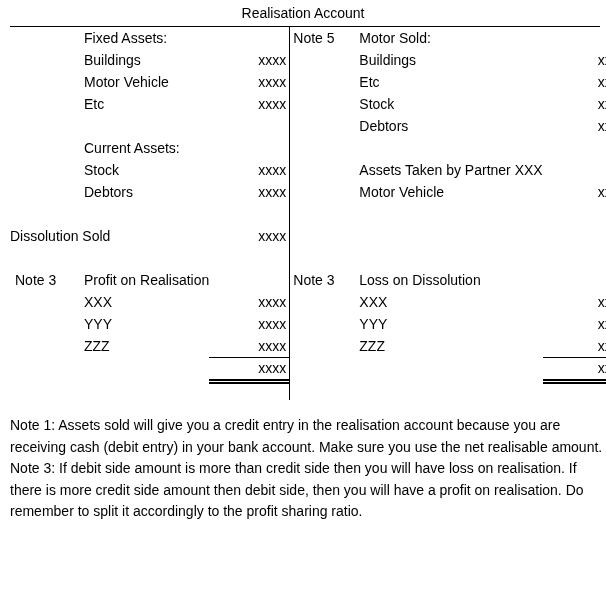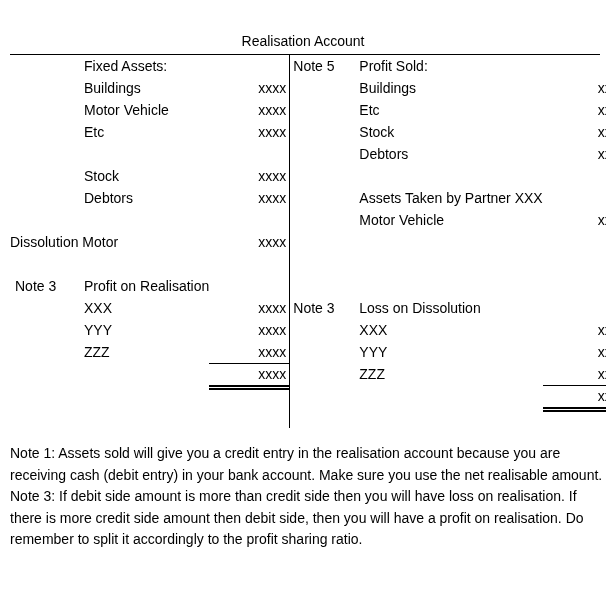--- a/index.html
+++ b/index.html
@@ -3,21 +3,21 @@
 <meta charset="utf-8">
 <style>
   html,body{margin:0;padding:0;}
   body{
     width:606px;height:596px;overflow:hidden;
     background:#ffffff;color:#000000;
     font-family:"Liberation Sans",sans-serif;
     font-size:14px;
   }
   .title{
-    height:26px;display:flex;align-items:center;justify-content:center;margin-top:28px;
+    height:26px;display:flex;align-items:center;justify-content:center;
   }
   .account{
     margin-left:10px;width:590px;
     border-top:1.5px solid #000;
     display:flex;
   }
   .side{display:flex;flex-direction:column;}
   .side.debit{width:295px;border-right:1.5px solid #000;}
   .side.credit{flex:1;}
   .row{display:flex;height:22px;flex:none;}
@@ -66,35 +66,40 @@
       <div class="c-label">Etc</div>
       <div class="c-amount">xxxx</div>
     </div>
     <div class="row">
       <div class="c-note"></div>
       <div class="c-label"></div>
       <div class="c-amount"></div>
     </div>
     <div class="row">
       <div class="c-note"></div>
+      <div class="c-label">Current Assets:</div>
+      <div class="c-amount"></div>
+    </div>
+    <div class="row">
+      <div class="c-note"></div>
       <div class="c-label">Stock</div>
       <div class="c-amount">xxxx</div>
     </div>
     <div class="row">
       <div class="c-note"></div>
       <div class="c-label">Debtors</div>
       <div class="c-amount">xxxx</div>
     </div>
     <div class="row">
       <div class="c-note"></div>
       <div class="c-label"></div>
       <div class="c-amount"></div>
     </div>
     <div class="row">
-      <div class="c-label">Dissolution Motor</div>
+      <div class="c-label">Dissolution Sold</div>
       <div class="c-amount">xxxx</div>
     </div>
     <div class="row">
       <div class="c-note"></div>
       <div class="c-label"></div>
       <div class="c-amount"></div>
     </div>
     <div class="row">
       <div class="c-note">Note 3</div>
       <div class="c-label">Profit on Realisation</div>
@@ -119,21 +124,21 @@
       <div class="c-note"></div>
       <div class="c-label"></div>
       <div class="c-amount u-double">xxxx</div>
     </div>
     <div class="row spacer"></div>
   </div>
 
   <div class="side credit">
     <div class="row">
       <div class="c-note">Note 5</div>
-      <div class="c-label">Profit Sold:</div>
+      <div class="c-label">Motor Sold:</div>
       <div class="c-amount"></div>
     </div>
     <div class="row">
       <div class="c-note"></div>
       <div class="c-label">Buildings</div>
       <div class="c-amount">xxxx</div>
     </div>
     <div class="row">
       <div class="c-note"></div>
       <div class="c-label">Etc</div>

